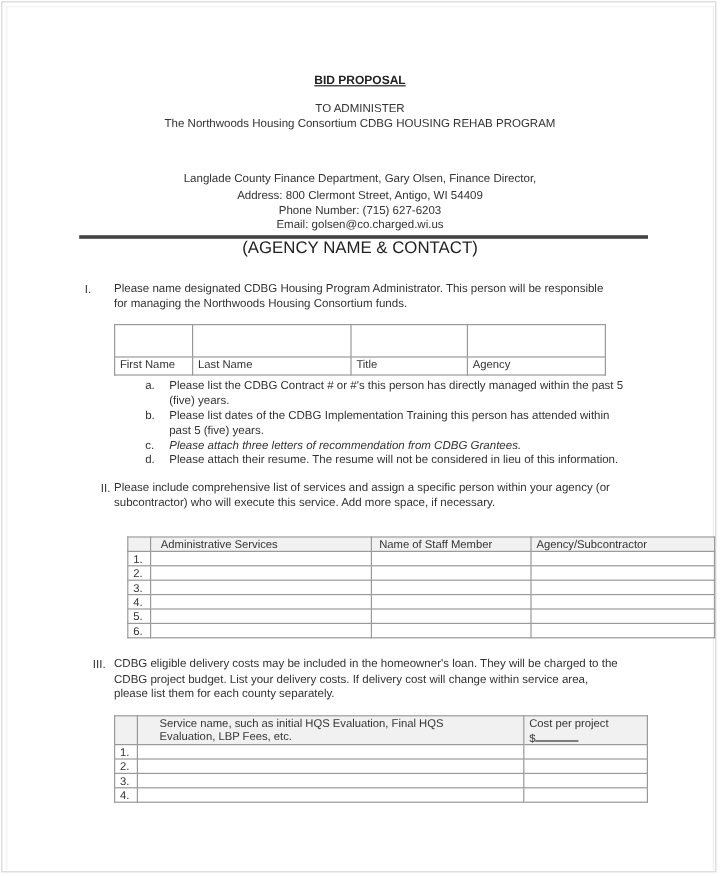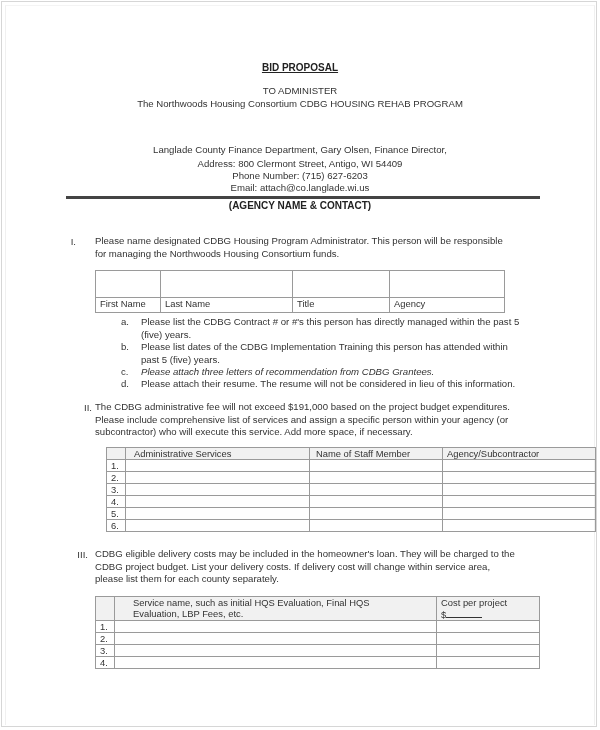--- a/index.html
+++ b/index.html
@@ -6,21 +6,21 @@
   body { width:600px; height:730px; position:relative; overflow:hidden;
          font-family:"Liberation Sans", sans-serif; color:#333333; font-size:9.6px; }
   .page-frame { position:absolute; left:1px; top:1px; width:596px; height:726px;
                 border:1px solid #d6d6d6; box-sizing:border-box; }
   .inner-frame { position:absolute; left:5px; top:5px; right:5px; bottom:5px; border-left:1px solid #f0f0f0; border-right:1px solid #f0f0f0; border-top:1px solid #f4f4f4;}
   .abs { position:absolute; }
   .center { text-align:center; left:0; width:600px; }
   .title { top:62px; font-weight:bold; text-decoration:underline; font-size:10px; color:#222; }
   .line { line-height:12px; white-space:nowrap; }
   .rule { position:absolute; left:66px; width:474px; top:196px; height:3px; background:#444; }
-  .agency { top:197px; font-weight:bold; font-size:10px; color:#222; }
+  .agency { top:197px; font-weight:normal; font-size:14px; color:#222; }
   .roman { position:absolute; width:20px; text-align:right; }
   .para { position:absolute; line-height:12.6px; white-space:nowrap; }
   table { border-collapse:collapse; position:absolute; font-size:9.4px; color:#333; }
   td { border:1px solid #9a9a9a; padding:0 4px; vertical-align:top; }
   .t1 td { height:14px; }
   .t1 tr.blank td { height:26px; }
   .t2 td, .t3 td { height:10px; line-height:11px; padding:0 3px; }
   .shade { background:#f1f1f1; }
   .num { text-align:left; padding-left:4px !important; }
   .li-letter { position:absolute; width:14px; }
@@ -33,21 +33,21 @@
 <div class="page-frame"></div>
 <div class="inner-frame"></div>
 
 <div class="abs center title line">BID PROPOSAL</div>
 <div class="abs center line" style="top:85px;">TO ADMINISTER</div>
 <div class="abs center line" style="top:98px;">The Northwoods Housing Consortium CDBG HOUSING REHAB PROGRAM</div>
 
 <div class="abs center line" style="top:144px;">Langlade County Finance Department, Gary Olsen, Finance Director,</div>
 <div class="abs center line" style="top:158px;">Address:  800 Clermont Street, Antigo, WI  54409</div>
 <div class="abs center line" style="top:170px;">Phone Number:  (715) 627-6203</div>
-<div class="abs center line" style="top:182px;">Email:  attach@co.langlade.wi.us</div>
+<div class="abs center line" style="top:182px;">Email:  golsen@co.charged.wi.us</div>
 <div class="rule"></div>
 <div class="abs center line agency" style="top:200px;">(AGENCY NAME &amp; CONTACT)</div>
 
 <div class="roman line" style="left:56px; top:236px;">I.</div>
 <div class="para" style="left:95px; top:235px;">
   <div>Please name designated CDBG Housing Program Administrator.  This person will be responsible</div>
   <div>for managing the Northwoods Housing Consortium funds.</div>
 </div>
 
 <table class="t1" style="left:95px; top:270px; width:410px;">
@@ -81,21 +81,20 @@
 <div class="li-text" style="left:141px; top:366px;font-style:italic;">
   <div>Please attach three letters of recommendation from CDBG Grantees.</div>
 </div>
 <div class="li-letter line" style="left:121px; top:378px;">d.</div>
 <div class="li-text" style="left:141px; top:378px;">
   <div>Please attach their resume.  The resume will not be considered in lieu of this information.</div>
 </div>
 
 <div class="roman line" style="left:72px; top:402px;">II.</div>
 <div class="para" style="left:95px; top:401px;">
-  <div>The CDBG administrative fee will not exceed $191,000 based on the project budget expenditures.</div>
   <div>Please include comprehensive list of services and assign a specific person within your agency (or</div>
   <div>subcontractor) who will execute this service.  Add more space, if necessary.</div>
 </div>
 
 <table class="t2" style="left:106px; top:447px; width:490px;">
   <tbody>
       <tr class="shade">
     <td style="width:12px;"></td>
     <td style="width:172px; padding-left:8px;">Administrative Services</td>
     <td style="width:123px; padding-left:6px;">Name of Staff Member</td>

